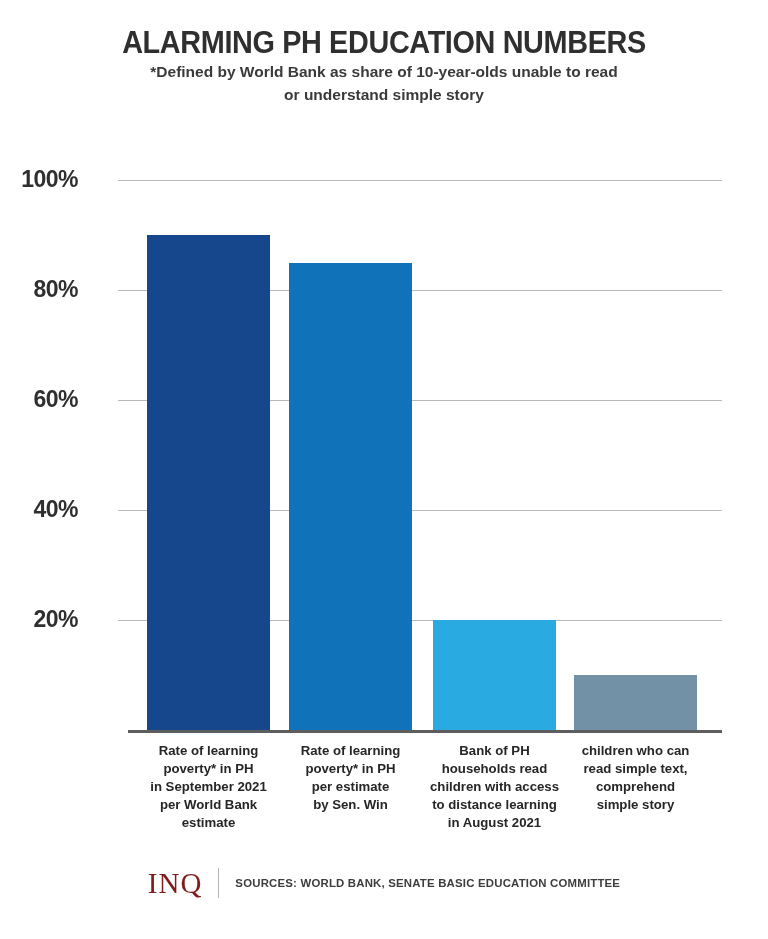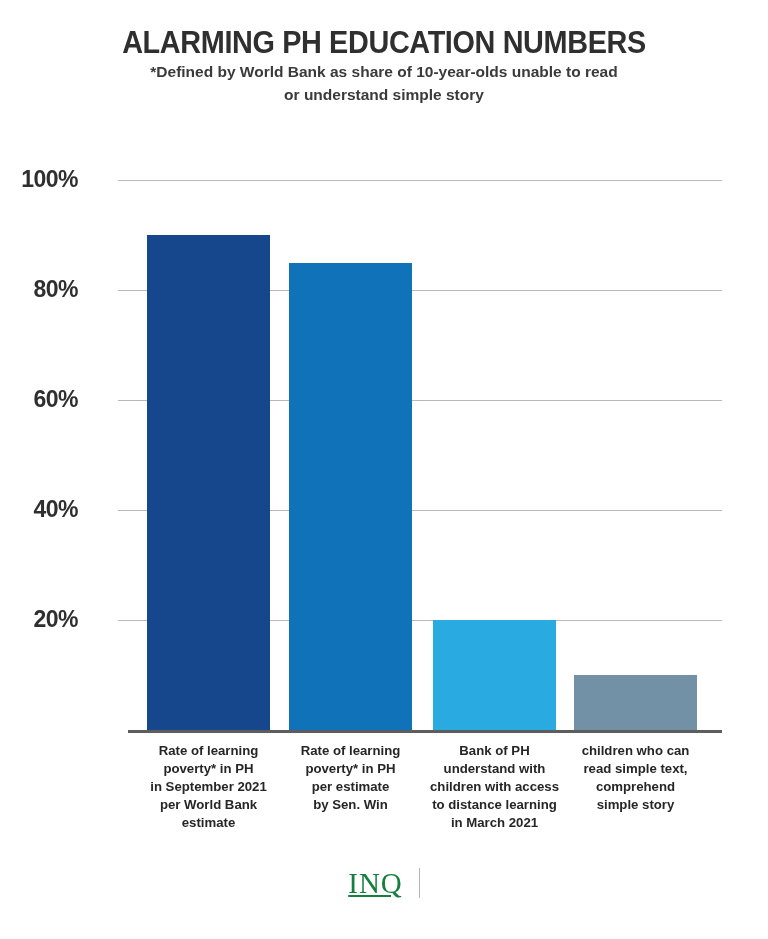--- a/index.html
+++ b/index.html
@@ -124,24 +124,23 @@
     top: 868px;
     width: 768px;
     display: flex;
     align-items: center;
     justify-content: center;
   }
   .inq-logo {
     font-family: "Liberation Serif", serif;
     font-size: 29px;
     letter-spacing: 1px;
-    color: #15803d;
+    color: #7f1d1d;
     line-height: 1;
     padding-right: 16px;
-    text-decoration: underline;
   }
   .footer-divider {
     width: 1px;
     height: 30px;
     background: #b5b5b5;
   }
   .sources-text {
     padding-left: 16px;
     font-size: 11.4px;
     font-weight: 600;
@@ -191,31 +190,32 @@
         <div>estimate</div>
       </div>
       <div class="cat-label" style="left: 266.5px; width: 168px;">
         <div>Rate of learning</div>
         <div>poverty* in PH</div>
         <div>per estimate</div>
         <div>by Sen. Win</div>
       </div>
       <div class="cat-label" style="left: 410.5px; width: 168px;">
         <div>Bank of PH</div>
-        <div>understand with</div>
+        <div>households read</div>
         <div>children with access</div>
         <div>to distance learning</div>
-        <div>in March 2021</div>
+        <div>in August 2021</div>
       </div>
       <div class="cat-label" style="left: 551.5px; width: 168px;">
         <div>children who can</div>
         <div>read simple text,</div>
         <div>comprehend</div>
         <div>simple story</div>
       </div>
     </div>
 
   <div class="footer">
     <div class="inq-logo">INQ</div>
     <div class="footer-divider"></div>
+    <div class="sources-text">SOURCES: WORLD BANK, SENATE BASIC EDUCATION COMMITTEE</div>
   </div>
 
 </div>
 
 </body></html>

